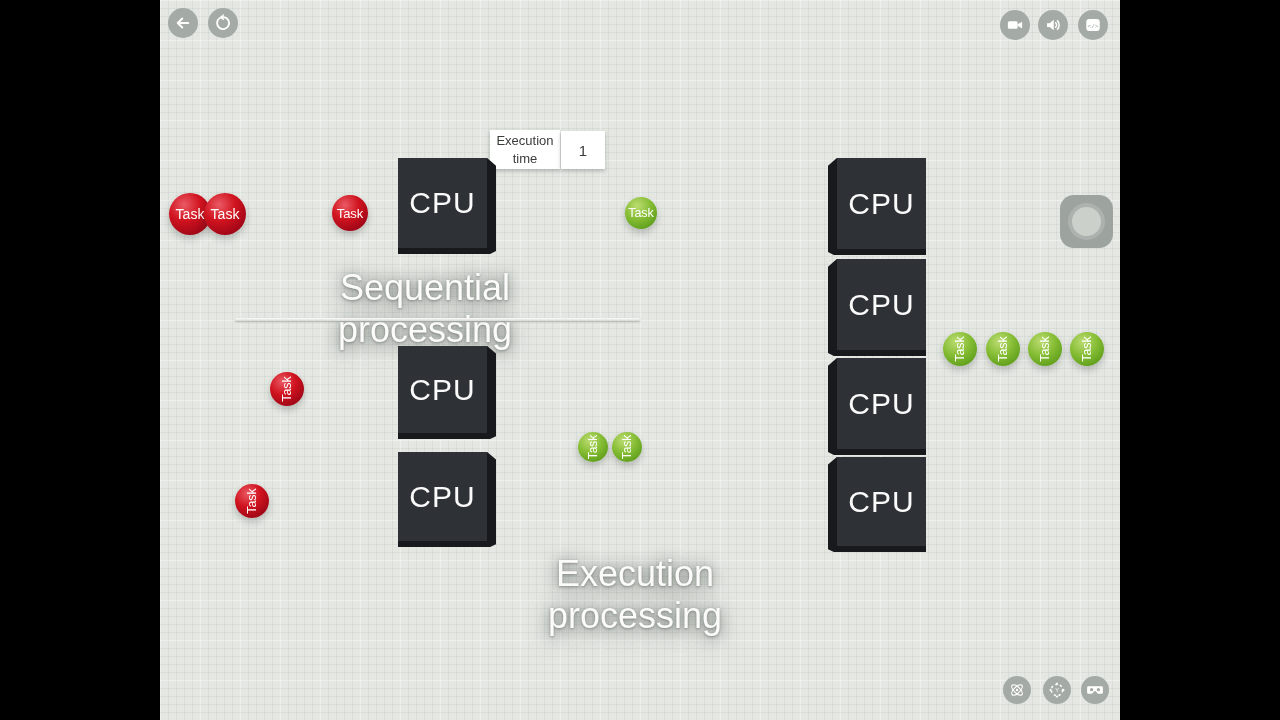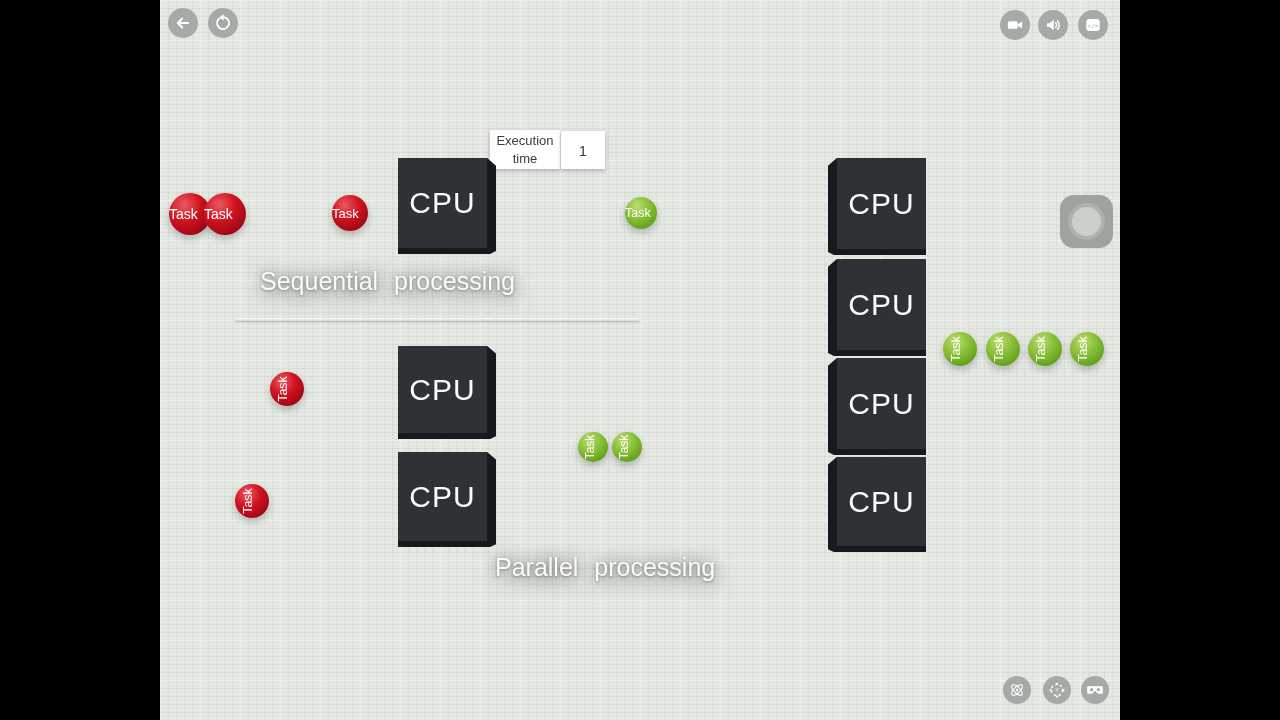--- a/index.html
+++ b/index.html
@@ -20,33 +20,33 @@
   .cbtn svg{display:block;}
   
   .cpu{position:absolute;background:#17191c;margin-left:28px;}
   .cpu.ext-right{clip-path:polygon(0% 0%,91% 0%,100% 8%,100% 97%,94% 100%,0% 100%);}
   .cpu.ext-left{clip-path:polygon(9% 0%,100% 0%,100% 100%,6% 100%,0% 97%,0% 8%);}
   .cpu-face{position:absolute;display:flex;align-items:center;justify-content:center;
     background:#2e3236;color:#fafafa;font-size:30px;letter-spacing:1px;}
   .ext-right .cpu-face{left:0;top:0;width:calc(100% - 9px);height:calc(100% - 6px);}
   .ext-left .cpu-face{right:0;top:0;width:calc(100% - 9px);height:calc(100% - 6px);}
   
-  .ball{position:absolute;border-radius:50%;display:flex;align-items:center;
+  .ball{position:absolute;border-radius:50%;display:flex;align-items:center;justify-content:center;
     color:#fff;box-shadow:0 4px 7px rgba(40,45,40,.25);}
   .ball.red{background:radial-gradient(circle at 36% 28%, #ea5a64 0%, #d0131f 40%, #a30717 75%, #870510 100%);}
   .ball.green{background:radial-gradient(circle at 38% 28%, #bcdc72 0%, #84bc33 45%, #5f9e1b 80%, #548f15 100%);}
   .ball .lbl{white-space:nowrap;}
   .ball .rot{transform:rotate(-90deg);}
   .d42{width:42px;height:42px;font-size:14px;}
   .d36{width:36px;height:36px;font-size:13px;}
   .d34{width:34px;height:34px;font-size:12.5px;}
   .d32{width:32px;height:32px;font-size:12.5px;}
   .d30{width:30px;height:30px;font-size:12px;}
   
-  .sec-title{position:absolute;color:#fbfcfa;font-size:25px;text-align:left;word-spacing:9px;
+  .sec-title{position:absolute;color:#fbfcfa;font-size:36px;text-align:center;word-spacing:9px;
     text-shadow:0 1px 3px rgba(88,94,88,.6),0 0 14px rgba(88,94,88,.65),0 5px 20px rgba(88,94,88,.5);}
   .divider{position:absolute;height:3px;border-radius:2px;
     background:linear-gradient(to bottom,#fcfdfb,#d4d8d2);box-shadow:0 1px 2px rgba(110,116,110,.45);}
   
   .hud-box{position:absolute;background:#fff;color:#3a3d3a;display:flex;align-items:center;
     justify-content:center;text-align:center;box-shadow:0 2px 4px rgba(95,100,95,.4);}
   .hud-label{font-size:13px;line-height:1.35;padding:2px 4px;}
   .hud-value{font-size:15px;}
   
   .joystick{position:absolute;width:53px;height:53px;border-radius:14px;background:#9da4a0;
@@ -105,21 +105,21 @@
 
     <div class="hud-box hud-label" style="left:330px;top:130px;width:70px;height:39px;">
       <span>Execution time</span>
     </div>
     <div class="hud-box hud-value" style="left:401px;top:131px;width:44px;height:38px;">
       <span>1</span>
     </div>
 
     <div class="sec-title" style="left:100px;top:267px;width:330px;">Sequential processing</div>
     <div class="divider" style="left:75px;top:318px;width:405px;"></div>
-    <div class="sec-title" style="left:335px;top:553px;width:280px;">Parallel processing</div>
+    <div class="sec-title" style="left:335px;top:553px;width:280px;">Execution processing</div>
 
     <div class="cpu ext-right" style="left:210px;top:158px;width:98px;height:96px;">
       <div class="cpu-face">
           <span>CPU</span>
         </div>
     </div>
 
     <div class="cpu ext-right" style="left:210px;top:346px;width:98px;height:93px;">
       <div class="cpu-face">
           <span>CPU</span>

